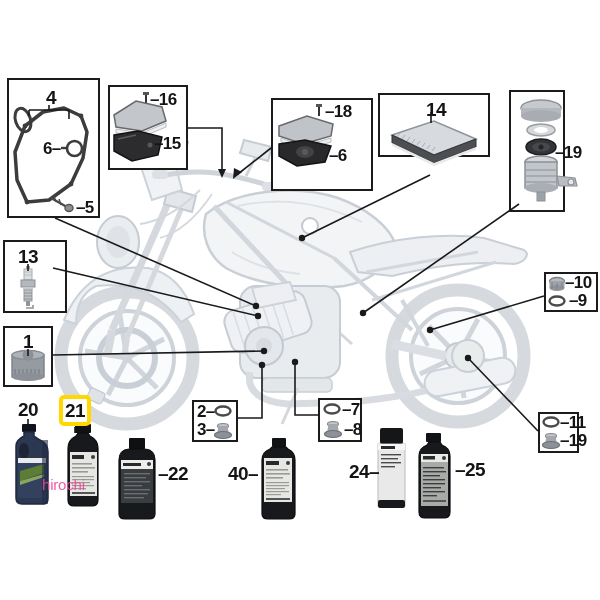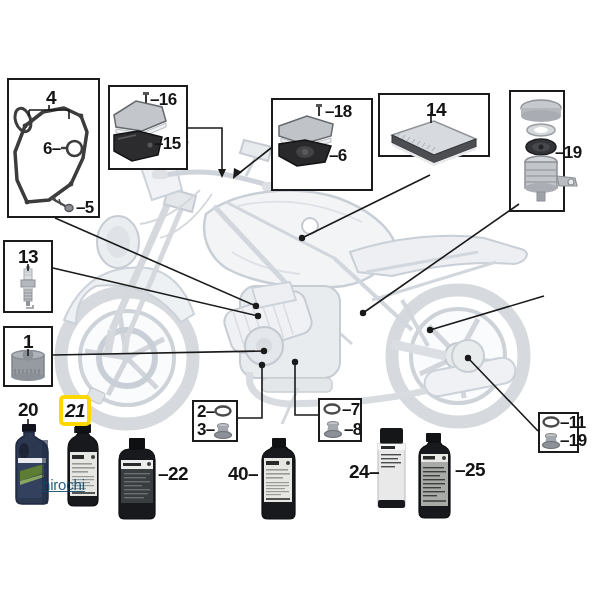--- a/index.html
+++ b/index.html
@@ -8,23 +8,23 @@
   .abs-svg{position:absolute;left:0;top:0;}
   .pbox{position:absolute;border:2px solid #1b1b1b;background:#ffffff;box-sizing:border-box;}
   .pbox svg{position:absolute;left:0;top:0;}
   .num{position:absolute;font-weight:700;font-size:19px;line-height:1;color:#141414;
        letter-spacing:-0.6px;white-space:nowrap;}
   .num.c{transform:translateX(-50%);}
   .num.s{font-size:17px;}
   #hl21{position:absolute;left:59px;top:395px;width:32px;height:31px;border:4px solid #FFD800;
         background:#fff;box-sizing:border-box;border-radius:5px;display:flex;align-items:center;
         justify-content:center;}
-  #hl21 .num{position:static;font-style:italic;}
+  #hl21 .num{position:static;}
   .watermark{position:absolute;left:42px;top:476px;font-size:15px;font-weight:400;
-             color:#0c4a6e;opacity:.88;letter-spacing:-0.2px;text-decoration:underline;}
+             color:#ec4899;opacity:.88;letter-spacing:-0.2px;}
 </style>
 </head>
 <body>
 
 <div id="canvas">
 
   <svg class="abs-svg" width="600" height="600" viewBox="0 0 600 600">
 
     <g>
       <circle cx="458" cy="356" r="66" fill="none" stroke="#d6dade" stroke-width="13"></circle>
@@ -209,22 +209,35 @@
       <line x1="15" y1="84" x2="45" y2="84" stroke="#9da2a8" stroke-width="1.5"></line>
       <line x1="15" y1="90" x2="45" y2="90" stroke="#9da2a8" stroke-width="1.5"></line>
       <polygon points="46,84 64,86 66,94 48,94" fill="#b9bdc2" stroke="#8d9197" stroke-width="1.2"></polygon>
       <circle cx="60" cy="90" r="3" fill="#e8eaec" stroke="#8d9197" stroke-width="1.2"></circle>
       <ellipse cx="30" cy="96" rx="16" ry="5" fill="#aaaeb4"></ellipse>
       <rect x="26" y="100" width="8" height="9" fill="#9da2a8" stroke="#8d9197" stroke-width="1"></rect>
     </svg>
     <div class="num s" style="left:44px;top:52px">–19</div>
   </div>
 
-
-  <div class="pbox" style="left:3px;top:240px;width:50px;height:73px">
+  <div class="pbox" style="left:544px;top:272px;width:54px;height:40px">
+    <svg width="50" height="36" viewBox="0 0 50 36">
+      <ellipse cx="11" cy="7" rx="7.5" ry="3.5" fill="#b6bac0" stroke="#7b8086" stroke-width="1.4"></ellipse>
+      <rect x="3.5" y="7" width="15" height="7" fill="#9fa4aa"></rect>
+      <ellipse cx="11" cy="14" rx="7.5" ry="3" fill="#8f949b"></ellipse>
+      <line x1="6" y1="8" x2="6" y2="14" stroke="#7b8086" stroke-width="1"></line>
+      <line x1="11" y1="9" x2="11" y2="15" stroke="#7b8086" stroke-width="1"></line>
+      <line x1="16" y1="8" x2="16" y2="14" stroke="#7b8086" stroke-width="1"></line>
+      <ellipse cx="11" cy="27" rx="7.5" ry="4.5" fill="none" stroke="#4a4a4a" stroke-width="2.4"></ellipse>
+    </svg>
+    <div class="num s" style="left:19px;top:0px">–10</div>
+    <div class="num s" style="left:23px;top:18px">–9</div>
+  </div>
+
+  <div class="pbox" style="left:3px;top:240px;width:64px;height:73px">
     <svg width="46" height="69" viewBox="0 0 46 69">
       <rect x="21" y="24" width="4" height="3" fill="#9ba0a6"></rect>
       <rect x="19" y="27" width="8" height="11" fill="#dcdee1" stroke="#a9adb2" stroke-width="1"></rect>
       <line x1="19" y1="30" x2="27" y2="30" stroke="#b9bdc2" stroke-width="1"></line>
       <line x1="19" y1="33" x2="27" y2="33" stroke="#b9bdc2" stroke-width="1"></line>
       <rect x="16" y="38" width="14" height="7" fill="#b3b8be" stroke="#8a8f95" stroke-width="1"></rect>
       <rect x="18" y="45" width="10" height="3" fill="#c6cacf"></rect>
       <rect x="19" y="48" width="8" height="11" fill="#c0c4c9" stroke="#999" stroke-width="1"></rect>
       <line x1="19" y1="51" x2="27" y2="51" stroke="#8a8f95" stroke-width="1"></line>
       <line x1="19" y1="54" x2="27" y2="54" stroke="#8a8f95" stroke-width="1"></line>

